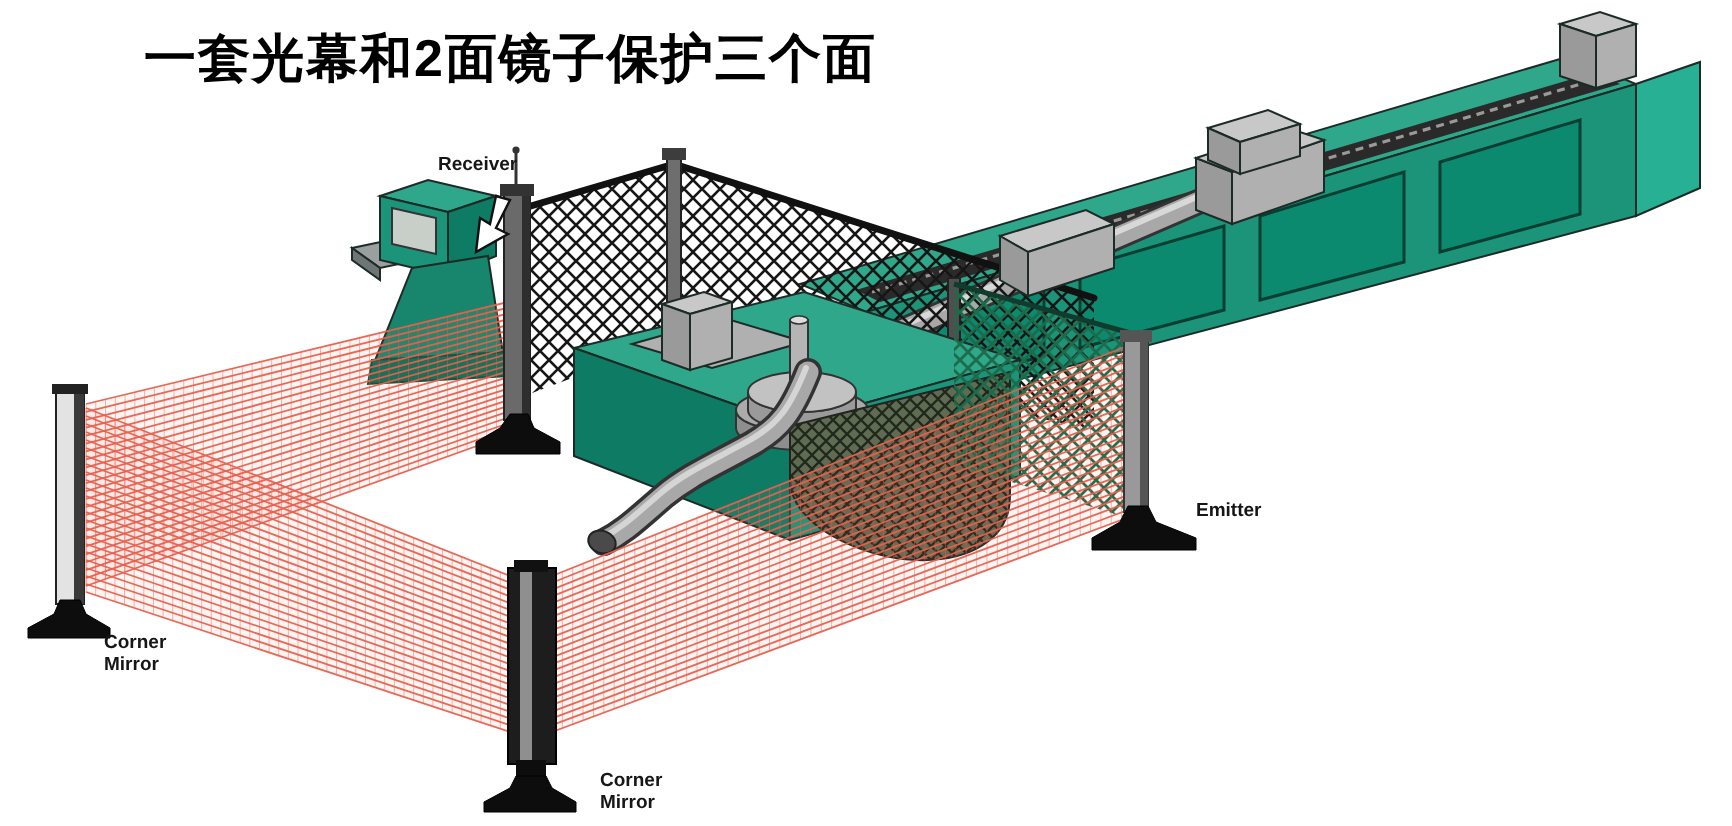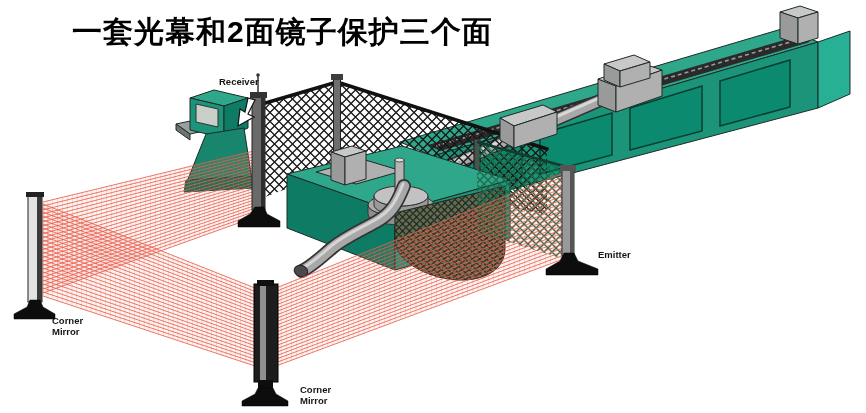--- a/index.html
+++ b/index.html
@@ -9,21 +9,21 @@
     --machine-green-dark:#0e7c65;
     --machine-green-deep:#0c8a70;
     --mesh-black:#161616;
     --mesh-green:#1c6b4a;
     --post-gray:#8a8a8a;
     --base-black:#0d0d0d;
   }
   html,body{margin:0;padding:0;background:#fff;}
   .stage{position:relative;width:866px;height:413px;background:#fff;overflow:hidden;
          font-family:"Liberation Sans","DejaVu Sans",sans-serif;}
-  .title{position:absolute;left:72px;top:12px;font-size:30px;font-weight:bold;color:#000;
+  .title{position:absolute;left:72px;top:12px;font-size:26px;font-weight:bold;color:#000;
          letter-spacing:1px;white-space:nowrap;}
   svg{position:absolute;left:0;top:0;}
   .outl{stroke:#1d2b27;stroke-width:1;}
   .gTop{fill:var(--machine-green-light);}
   .gMid{fill:var(--machine-green);}
   .gDark{fill:var(--machine-green-dark);}
   .gPanel{fill:var(--machine-green-deep);stroke:#063f32;stroke-width:1.5;}
   .gray1{fill:#c8c8c8;} .gray2{fill:#9a9a9a;} .gray3{fill:#b0b0b0;}
   .blk{fill:var(--base-black);stroke:#000;stroke-width:0.5;}
   .meshFrame{stroke:#111;stroke-width:3.5;fill:none;stroke-linecap:round;}

